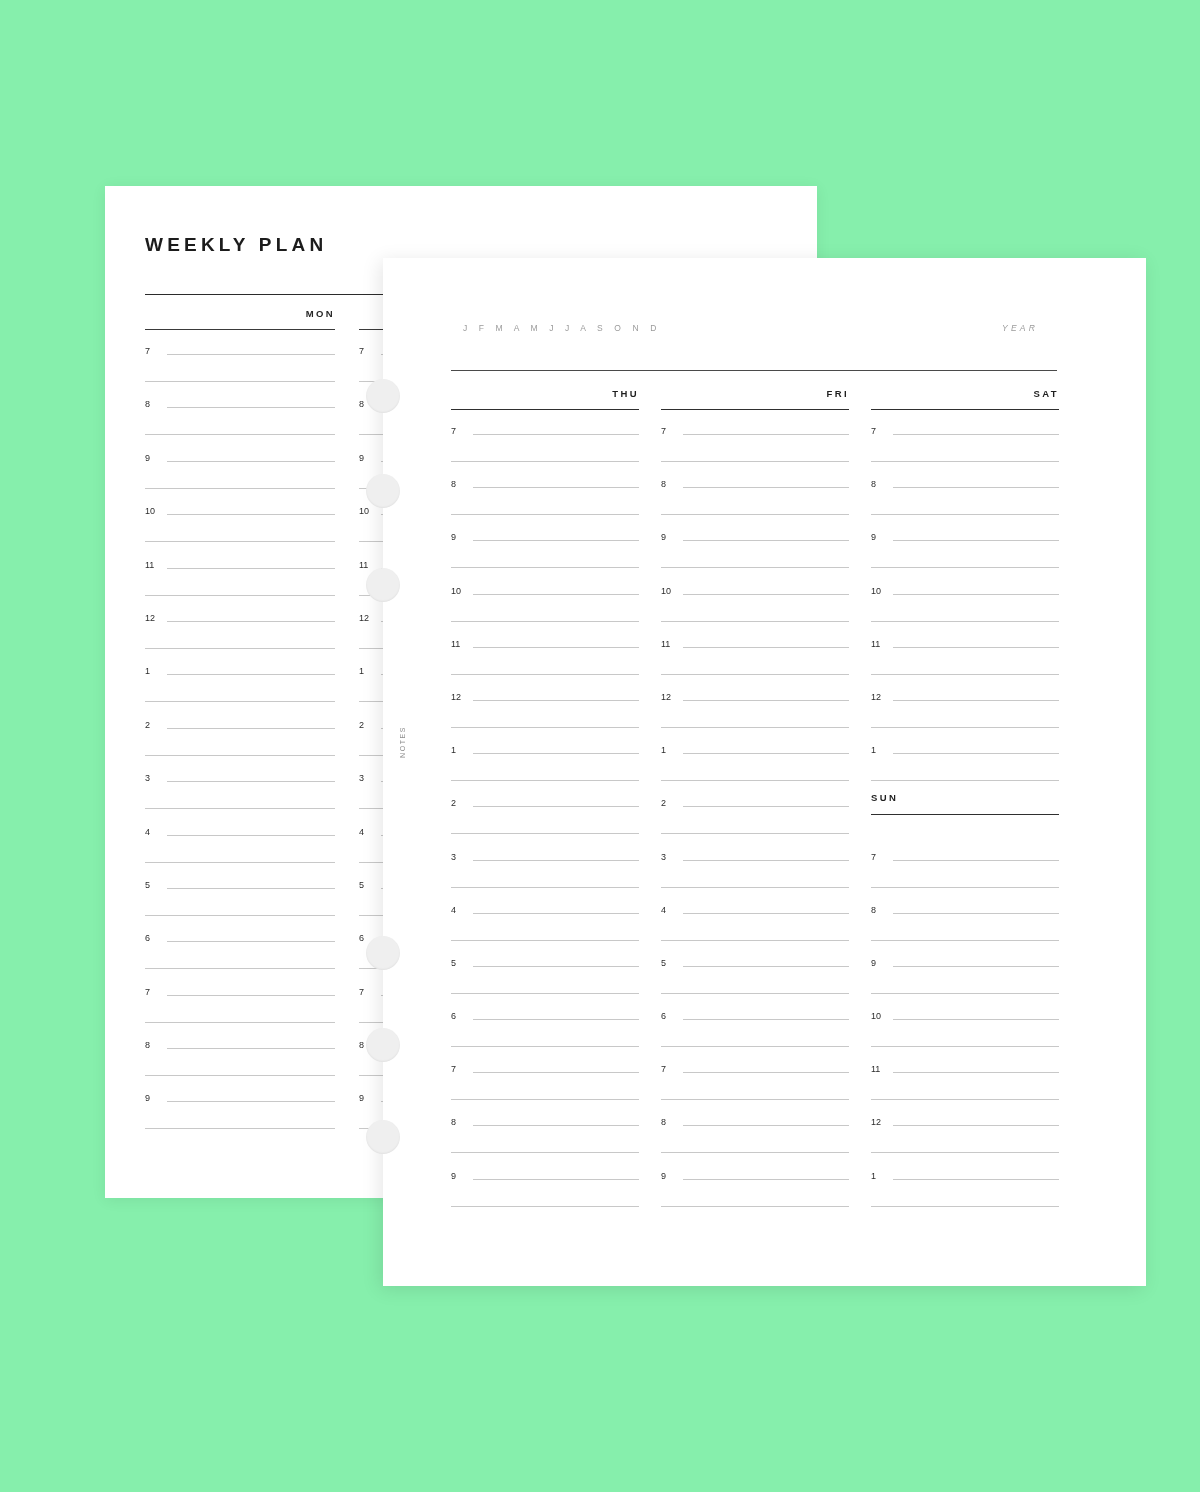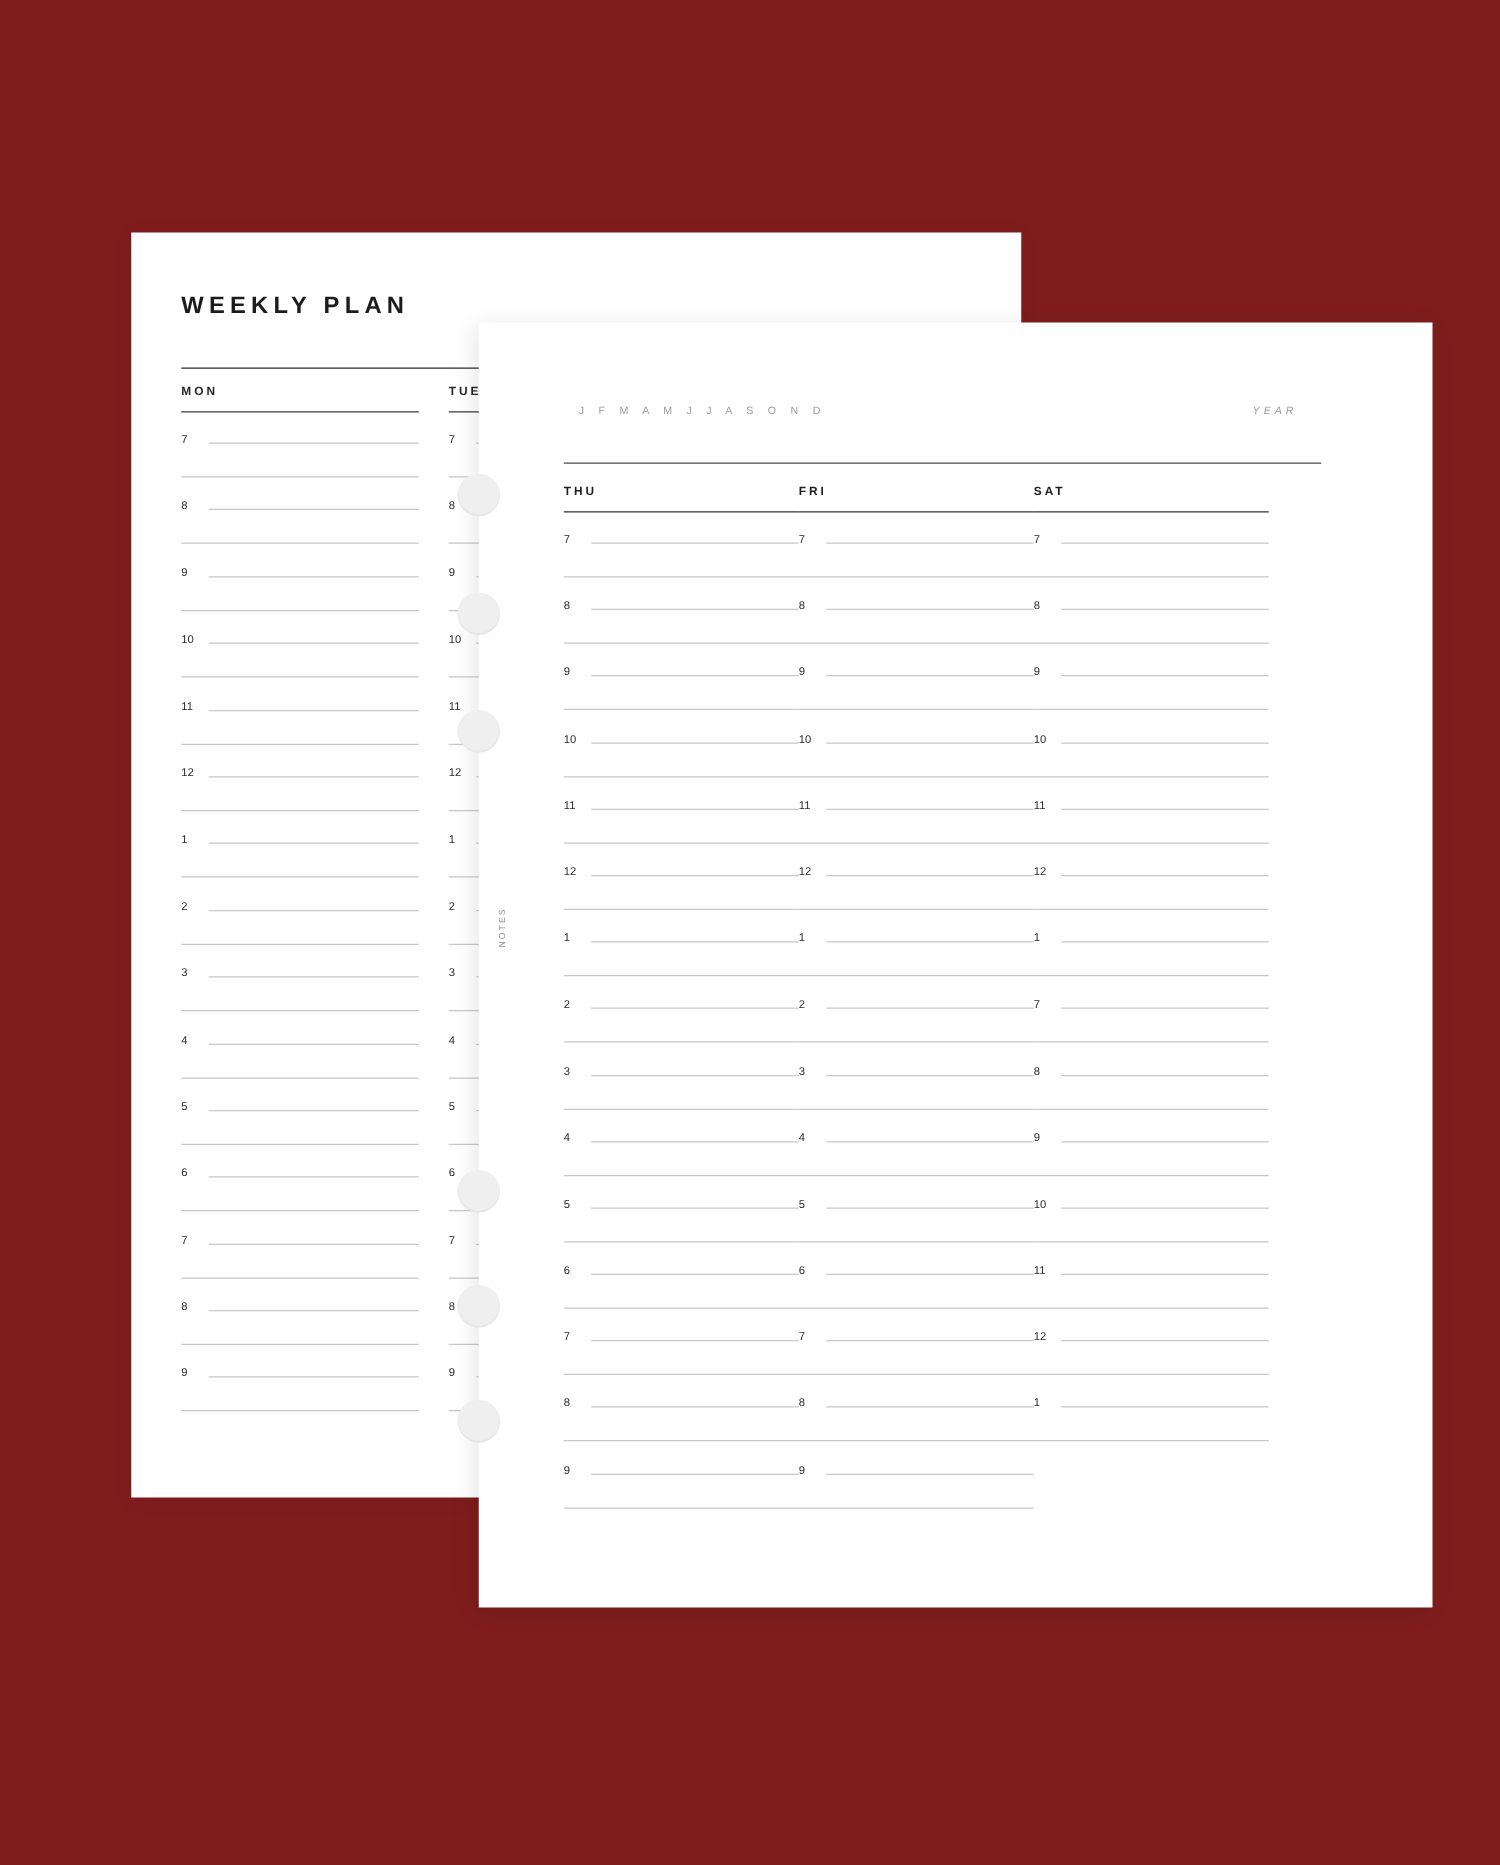--- a/index.html
+++ b/index.html
@@ -11,21 +11,22 @@
     width: 1200px;
     height: 1492px;
     position: relative;
     font-family: "Liberation Sans", sans-serif;
     overflow: hidden;
   }
 
   .stage {
     position: absolute;
     inset: 0;
-    background: #7f1d1d;
+    background: #86efac;
+    text-align: right;
   }
 
   
   .page-back {
     position: absolute;
     left: 105px;
     top: 186px;
     width: 712px;
     height: 1012px;
     background: #ffffff;
@@ -160,20 +161,21 @@
     transform-origin: left top;
     white-space: nowrap;
   }
 
   .fp-cols {
     position: absolute;
     left: 68px;
     top: 130px;
     width: 608px;
     display: flex;
+    gap: 22px;
   }
   .fp-col {
     width: 188px;
   }
   .fp-day {
     font-size: 9.5px;
     letter-spacing: 2.4px;
     color: #1f1f1f;
     font-weight: 700;
     padding-bottom: 10px;
@@ -696,20 +698,24 @@
             <span class="hr-num">12</span>
             <span class="hr-line-a"></span>
             <span class="hr-line-b"></span>
           </div>
         <div class="fp-row">
             <span class="hr-num">1</span>
             <span class="hr-line-a"></span>
             <span class="hr-line-b"></span>
           </div>
 
+        <div class="sun-head">
+          <span class="lbl">SUN</span>
+          <span class="rule"></span>
+        </div>
 
         <div class="fp-row">
             <span class="hr-num">7</span>
             <span class="hr-line-a"></span>
             <span class="hr-line-b"></span>
           </div>
         <div class="fp-row">
             <span class="hr-num">8</span>
             <span class="hr-line-a"></span>
             <span class="hr-line-b"></span>

